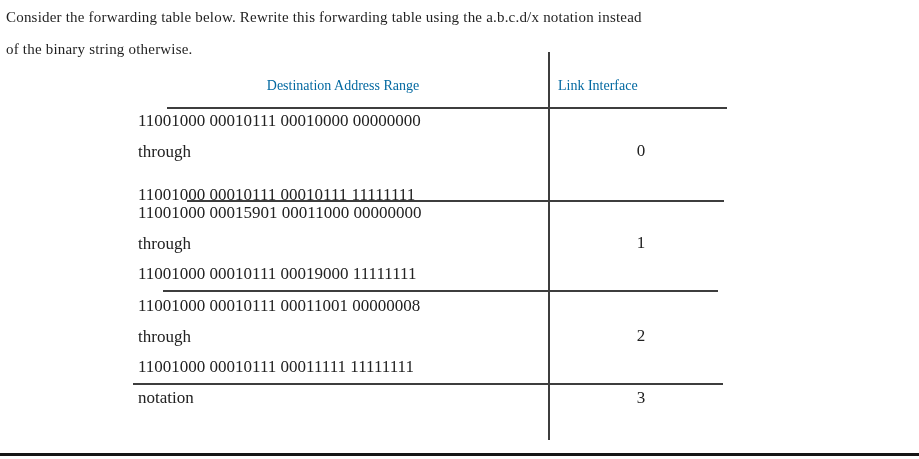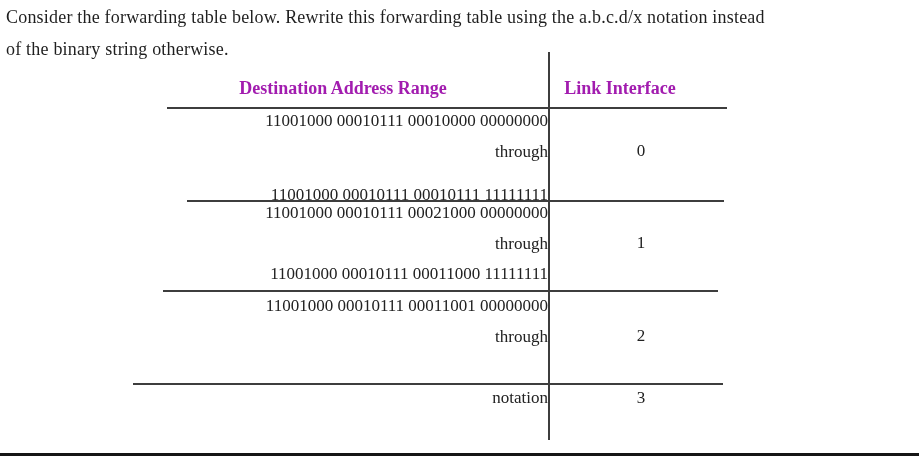--- a/index.html
+++ b/index.html
@@ -12,56 +12,56 @@
     width: 919px;
     height: 459px;
     background: #ffffff;
     overflow: hidden;
     font-family: "Liberation Serif", serif;
   }
   .qline {
     position: absolute;
     left: 6px;
     width: 910px;
-    font-size: 18px;
+    font-size: 15px;
     line-height: 26px;
     color: #1f1f1f;
     letter-spacing: 0.2px;
     white-space: nowrap;
   }
   .th {
     position: absolute;
     top: 78px;
     height: 22px;
-    font-size: 18px;
-    font-weight: bold;
-    color: #a21caf;
+    font-size: 14px;
+    font-weight: normal;
+    color: #0369a1;
     white-space: nowrap;
   }
   .th.dest {
     left: 138px;
     width: 410px;
     text-align: center;
   }
   .th.link {
-    left: 535px;
+    left: 558px;
     width: 170px;
-    text-align: center;
+    text-align: left;
   }
   .cell {
     position: absolute;
     height: 22px;
     font-size: 17px;
     color: #222222;
     white-space: nowrap;
   }
   .cell.dest {
     left: 138px;
     width: 410px;
-    text-align: right;
+    text-align: left;
   }
   .cell.link {
     left: 548px;
     width: 186px;
     text-align: center;
   }
   .hline {
     position: absolute;
     height: 2px;
     background: #3d3d3d;
@@ -97,28 +97,29 @@
   <div class="th link">Link Interface</div>
 
   <div class="hline" style="top:107px; left:167px; width:560px"></div>
 
   <div class="cell dest" style="top:111px">11001000 00010111 00010000 00000000</div>
   <div class="cell dest" style="top:142px">through</div>
   <div class="cell dest" style="top:185px">11001000 00010111 00010111 11111111</div>
   <div class="cell link" style="top:141px">0</div>
   <div class="hline" style="top:200px; left:187px; width:537px"></div>
 
-  <div class="cell dest" style="top:203px">11001000 00010111 00021000 00000000</div>
+  <div class="cell dest" style="top:203px">11001000 00015901 00011000 00000000</div>
   <div class="cell dest" style="top:234px">through</div>
-  <div class="cell dest" style="top:264px">11001000 00010111 00011000 11111111</div>
+  <div class="cell dest" style="top:264px">11001000 00010111 00019000 11111111</div>
   <div class="cell link" style="top:233px">1</div>
   <div class="hline" style="top:290px; left:163px; width:555px"></div>
 
-  <div class="cell dest" style="top:296px">11001000 00010111 00011001 00000000</div>
+  <div class="cell dest" style="top:296px">11001000 00010111 00011001 00000008</div>
   <div class="cell dest" style="top:327px">through</div>
+  <div class="cell dest" style="top:357px">11001000 00010111 00011111 11111111</div>
   <div class="cell link" style="top:326px">2</div>
   <div class="hline" style="top:383px; left:133px; width:590px"></div>
 
   <div class="cell dest" style="top:388px">notation</div>
   <div class="cell link" style="top:388px">3</div>
 
   <div class="bottomline"></div>
 
 </div>
 

